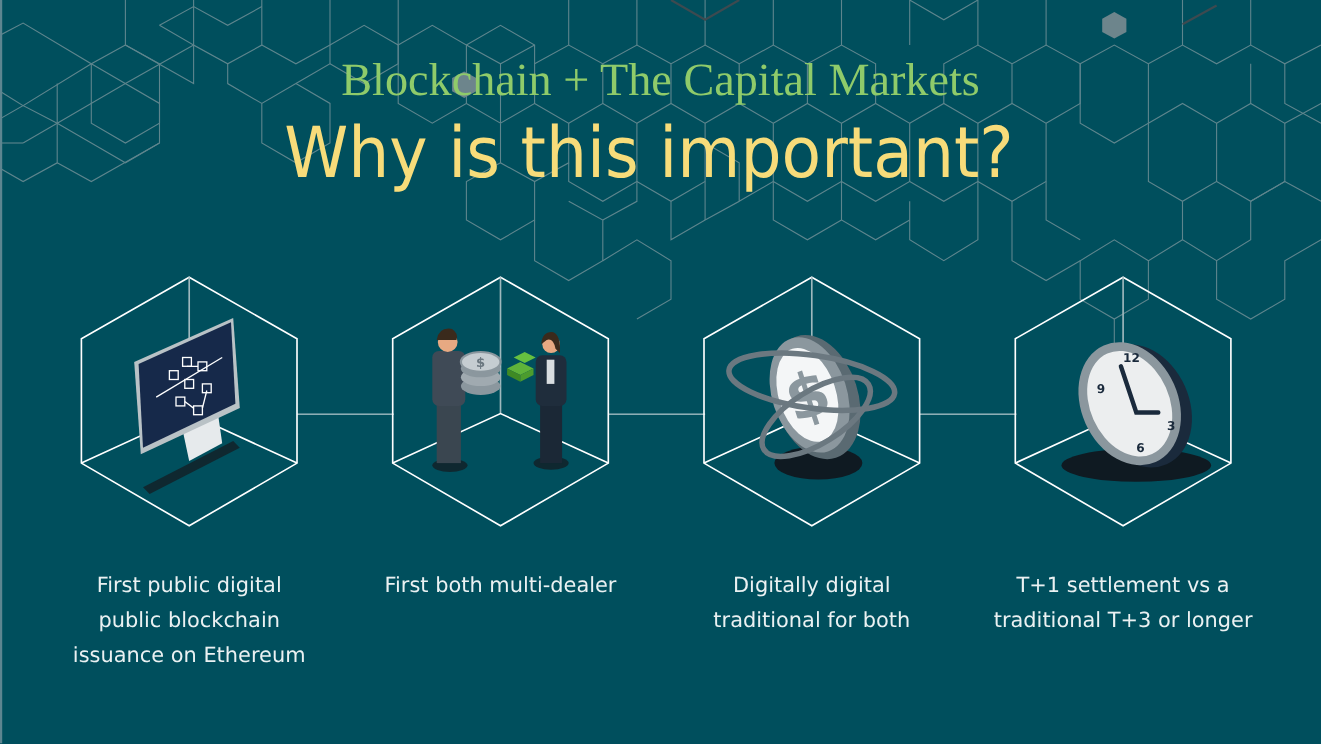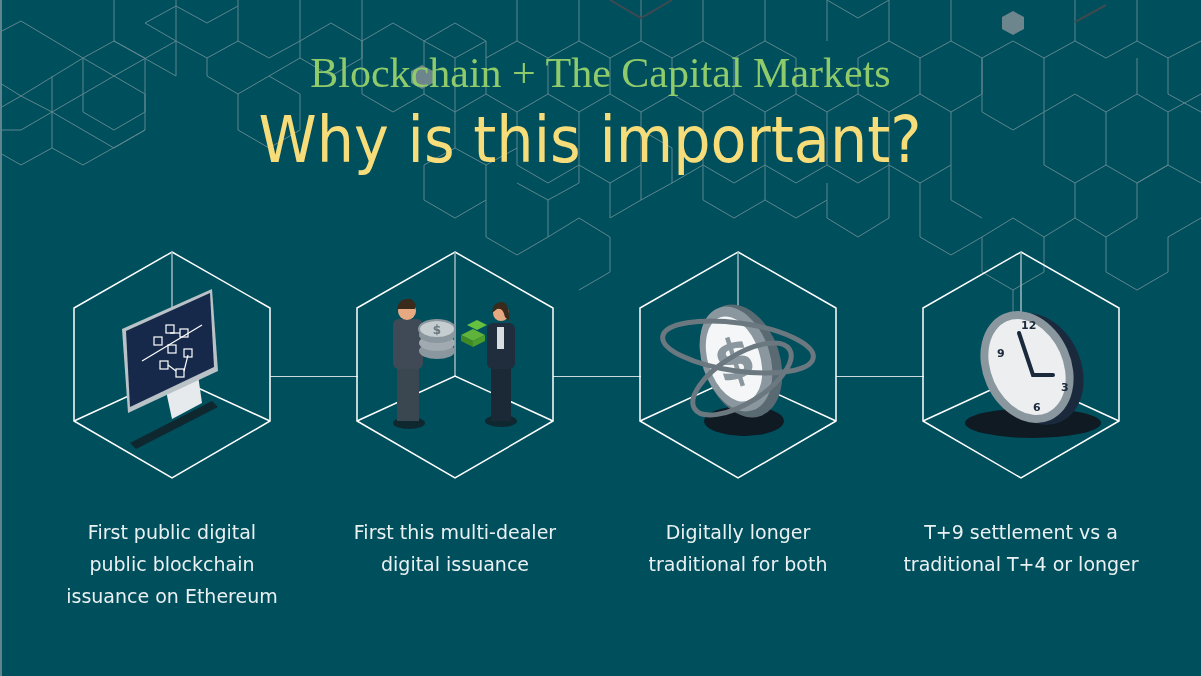--- a/index.html
+++ b/index.html
@@ -213,25 +213,24 @@
         </g>
       </g>
     </svg>
 
     <div class="caption" style="left:37px;">
       <div>First public digital</div>
       <div>public blockchain</div>
       <div>issuance on Ethereum</div>
     </div>
     <div class="caption" style="left:320px;">
-      <div>First this multi-dealer</div>
-      <div>digital issuance</div>
+      <div>First both multi-dealer</div>
     </div>
     <div class="caption" style="left:603px;">
-      <div>Digitally longer</div>
+      <div>Digitally digital</div>
       <div>traditional for both</div>
     </div>
     <div class="caption" style="left:886px;">
-      <div>T+9 settlement vs a</div>
-      <div>traditional T+4 or longer</div>
+      <div>T+1 settlement vs a</div>
+      <div>traditional T+3 or longer</div>
     </div>
   </div>
 </div>
 
 </body></html>

